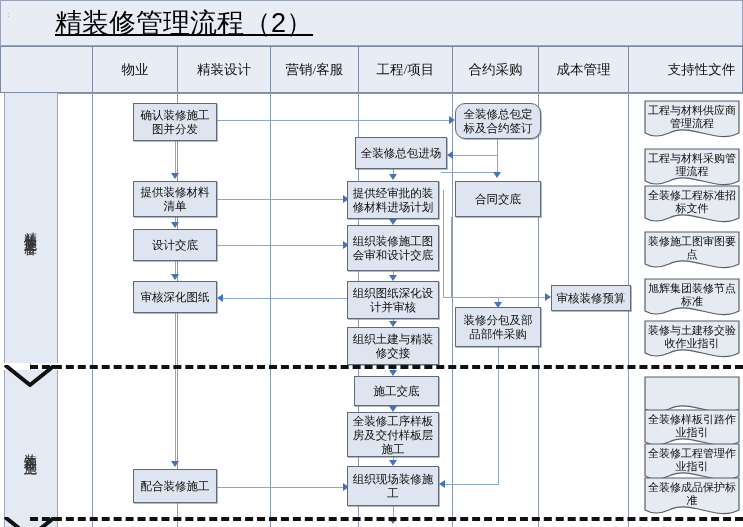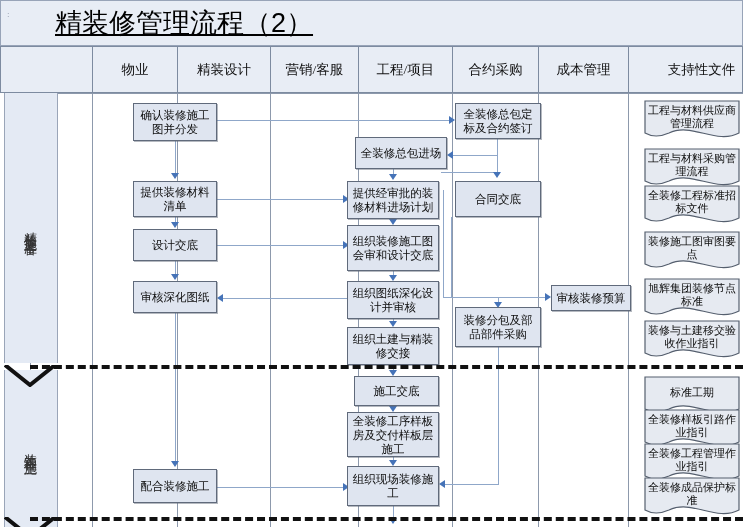--- a/index.html
+++ b/index.html
@@ -293,21 +293,21 @@
       </div>
       <div class="pbox" style="left: 354px; top: 376px; width: 85px; height: 30px;">
         <span>施工交底</span>
       </div>
       <div class="pbox" style="left: 347px; top: 412px; width: 92px; height: 45px;">
         <span>全装修工序样板房及交付样板层施工</span>
       </div>
       <div class="pbox" style="left: 347px; top: 466px; width: 92px; height: 40px;">
         <span>组织现场装修施工</span>
       </div>
-      <div class="pbox" style="left: 455px; top: 103px; width: 86px; height: 36px;">
+      <div class="pbox" style="left: 455px; top: 103px; width: 86px; height: 36px; border-radius: 10px;">
         <span>全装修总包定标及合约签订</span>
       </div>
       <div class="pbox" style="left: 455px; top: 181px; width: 86px; height: 36px;">
         <span>合同交底</span>
       </div>
       <div class="pbox" style="left: 455px; top: 307px; width: 86px; height: 40px;">
         <span>装修分包及部品部件采购</span>
       </div>
       <div class="pbox" style="left: 551px; top: 285px; width: 80px; height: 26px;">
         <span>审核装修预算</span>
@@ -348,21 +348,20 @@
       <div class="doc" style="left: 644px; top: 320px;">
         <svg width="96" height="44">
           <path d="M1,1 L95,1 L95,33 C72,45 48,22 25,33 C16,37 8,37 1,33 Z" fill="#e6eaf1" stroke="#555f6e" stroke-width="1.2"></path>
         </svg>
         <div class="dtext">装修与土建移交验收作业指引</div>
       </div>
       <div class="doc" style="left: 644px; top: 376px;">
         <svg width="96" height="44">
           <path d="M1,1 L95,1 L95,33 C72,45 48,22 25,33 C16,37 8,37 1,33 Z" fill="#e6eaf1" stroke="#555f6e" stroke-width="1.2"></path>
         </svg>
-        <div class="dtext">标准工期</div>
       </div>
       <div class="doc" style="left: 644px; top: 409px;">
         <svg width="96" height="44">
           <path d="M1,1 L95,1 L95,33 C72,45 48,22 25,33 C16,37 8,37 1,33 Z" fill="#e6eaf1" stroke="#555f6e" stroke-width="1.2"></path>
         </svg>
         <div class="dtext">全装修样板引路作业指引</div>
       </div>
       <div class="doc" style="left: 644px; top: 443px;">
         <svg width="96" height="44">
           <path d="M1,1 L95,1 L95,33 C72,45 48,22 25,33 C16,37 8,37 1,33 Z" fill="#e6eaf1" stroke="#555f6e" stroke-width="1.2"></path>

